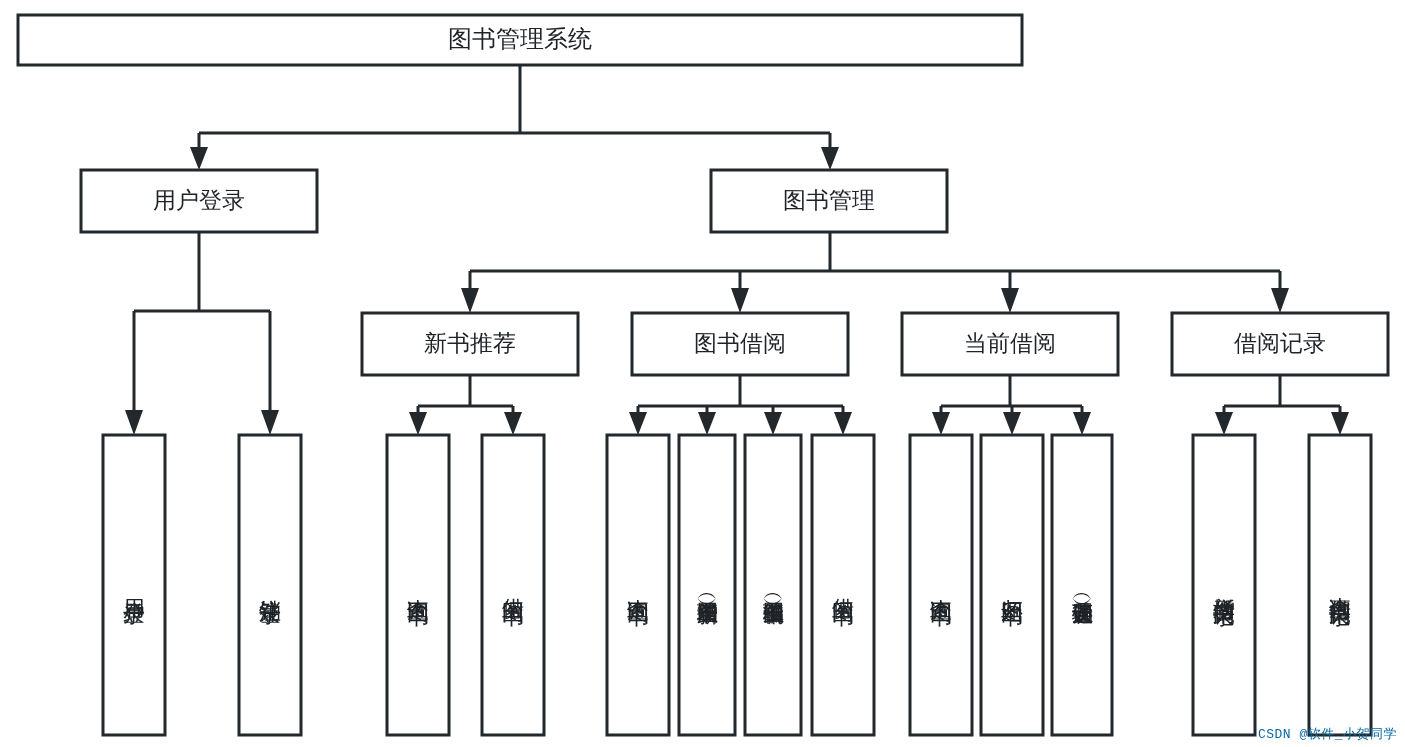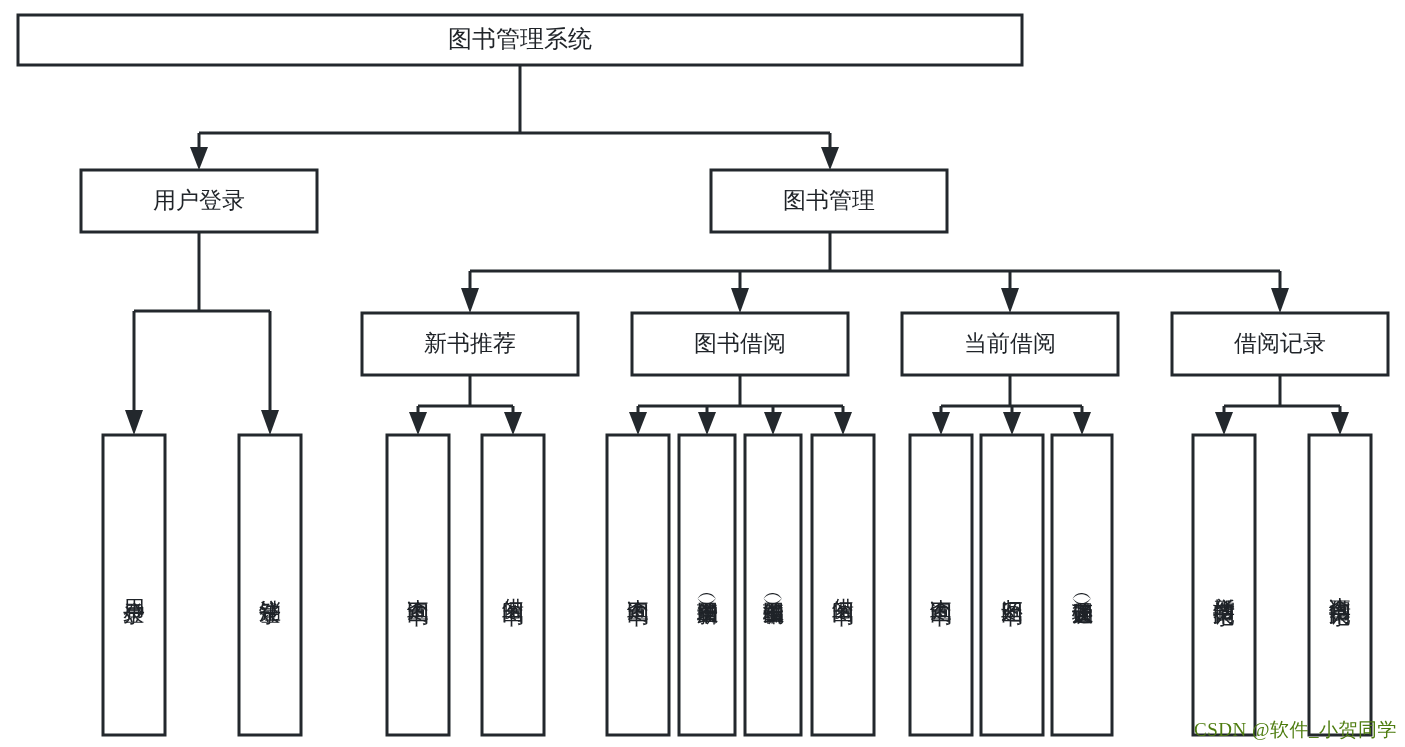--- a/index.html
+++ b/index.html
@@ -66,23 +66,23 @@
     pointer-events: none;
   }
   .leaf-label-box.tight {
     font-size: 21px;
     letter-spacing: 0px;
   }
   .watermark {
     position: absolute;
     right: 8px;
     bottom: 4px;
-    font-family: Liberation Serif, serif;
-    font-size: 19px;
-    color: #4d7c0f;
+    font-family: Liberation Mono, monospace;
+    font-size: 13px;
+    color: #0369a1;
     white-space: nowrap;
     letter-spacing: 0.5px;
   }
 </style>
 </head>
 <body>
 
 <div id="diagram-root">
 
   <svg class="diagram" viewBox="0 0 1405 747">

